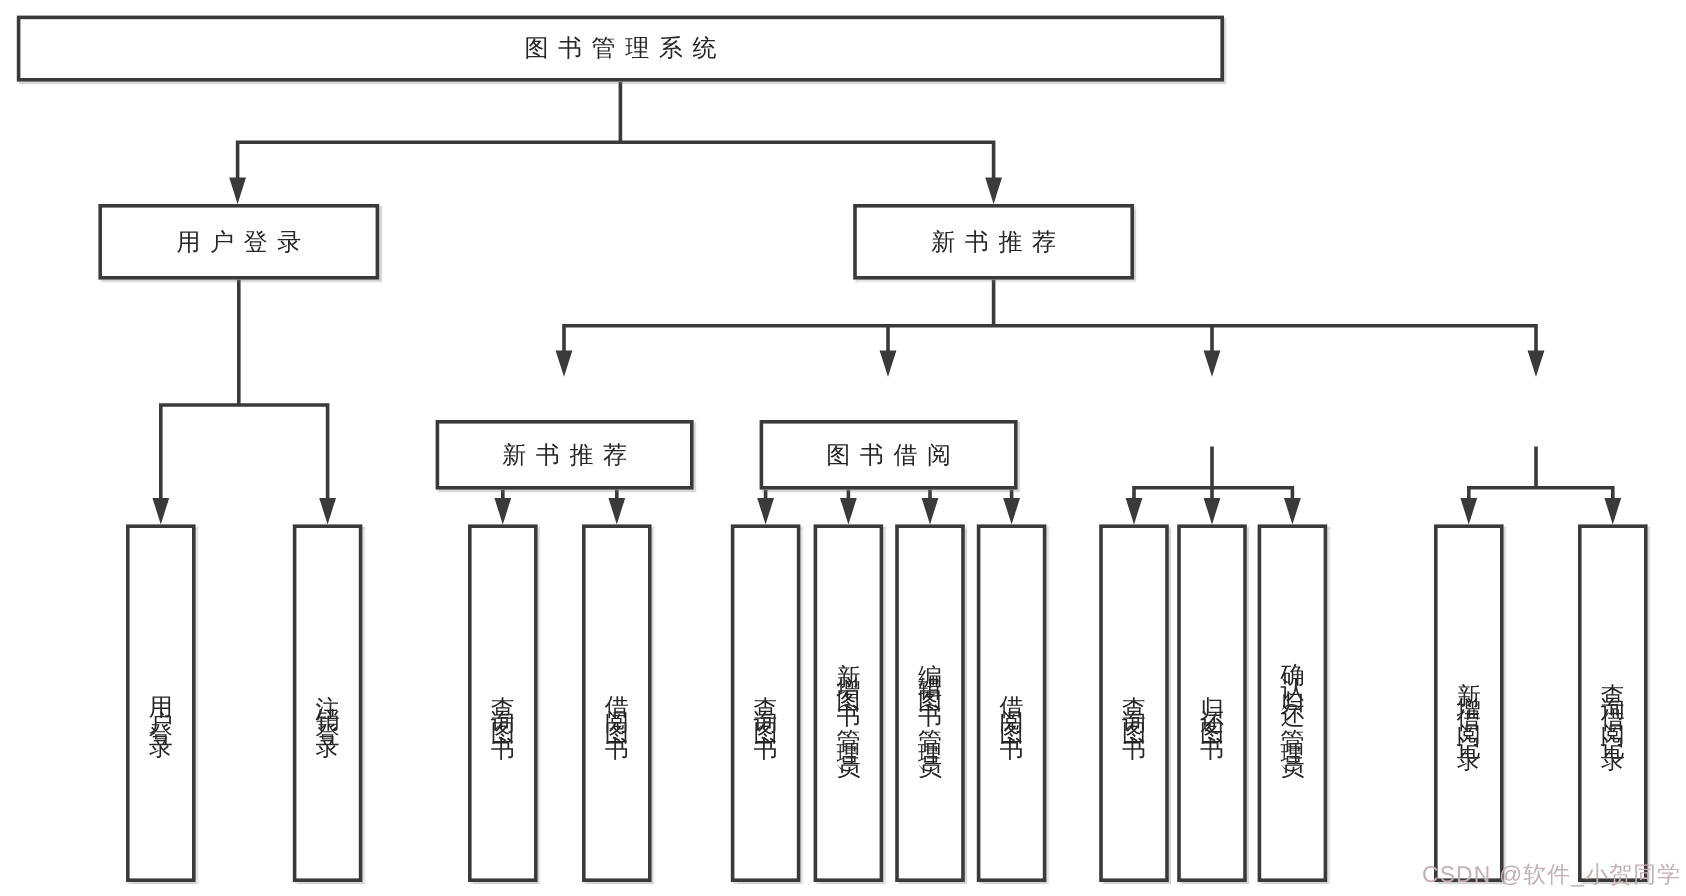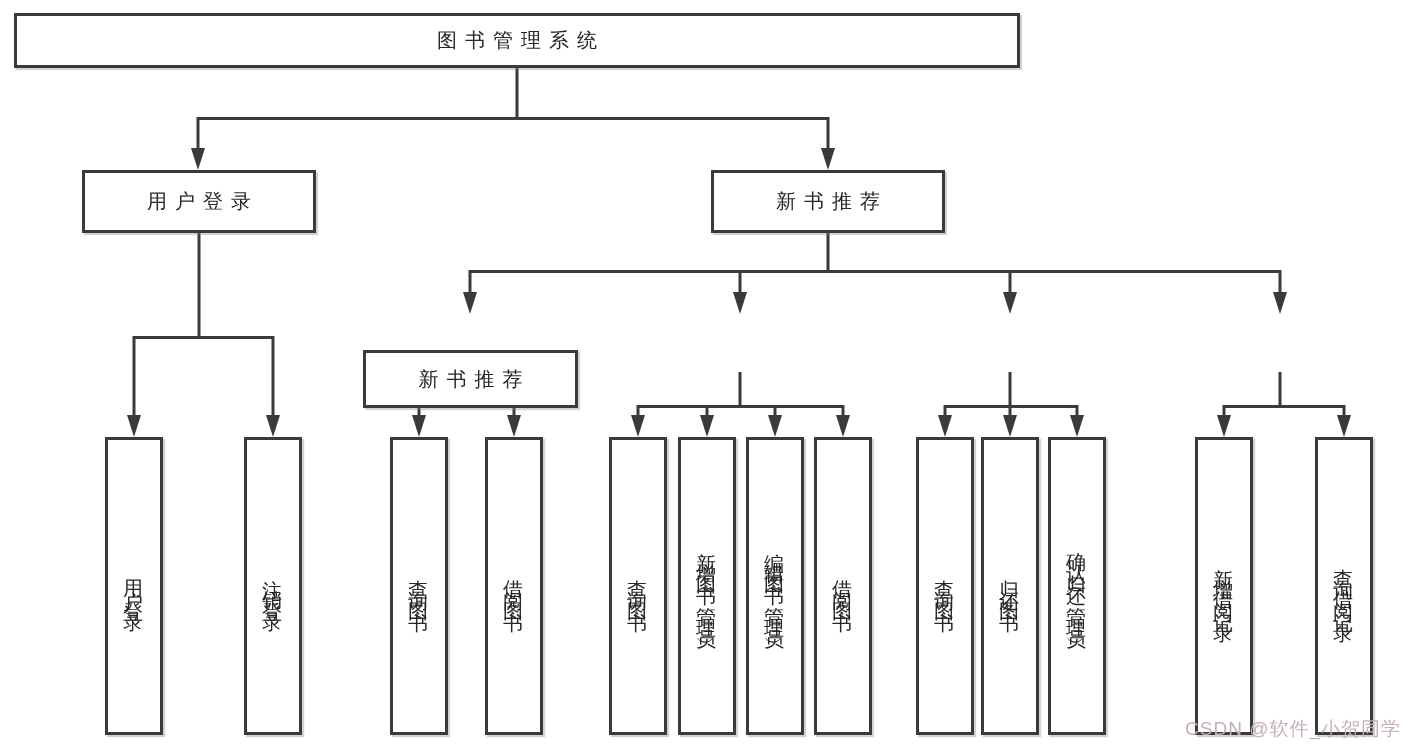--- a/index.html
+++ b/index.html
@@ -84,20 +84,21 @@
       <polygon points="1337,415 1351,415 1344,437"></polygon>
     </g>
   </svg>
 
   <div class="box" style="left:14px;top:13px;width:1006px;height:55px">图书管理系统</div>
 
   <div class="box lvl2" style="left:82px">用户登录</div>
   <div class="box lvl2" style="left:711px">新书推荐</div>
 
   <div class="box lvl3" style="left:363px">新书推荐</div>
+  <div class="box lvl3" style="left:633px">图书借阅</div>
 
   <div class="box leaf v" style="left:105px">用户登录</div>
   <div class="box leaf v" style="left:244px">注销登录</div>
 
   <div class="box leaf v" style="left:390px">查询图书</div>
   <div class="box leaf v" style="left:485px">借阅图书</div>
 
   <div class="box leaf v" style="left:609px">查询图书</div>
   <div class="box leaf v" style="left:678px">新增图书（管理员）</div>
   <div class="box leaf v" style="left:746px">编辑图书（管理员）</div>

